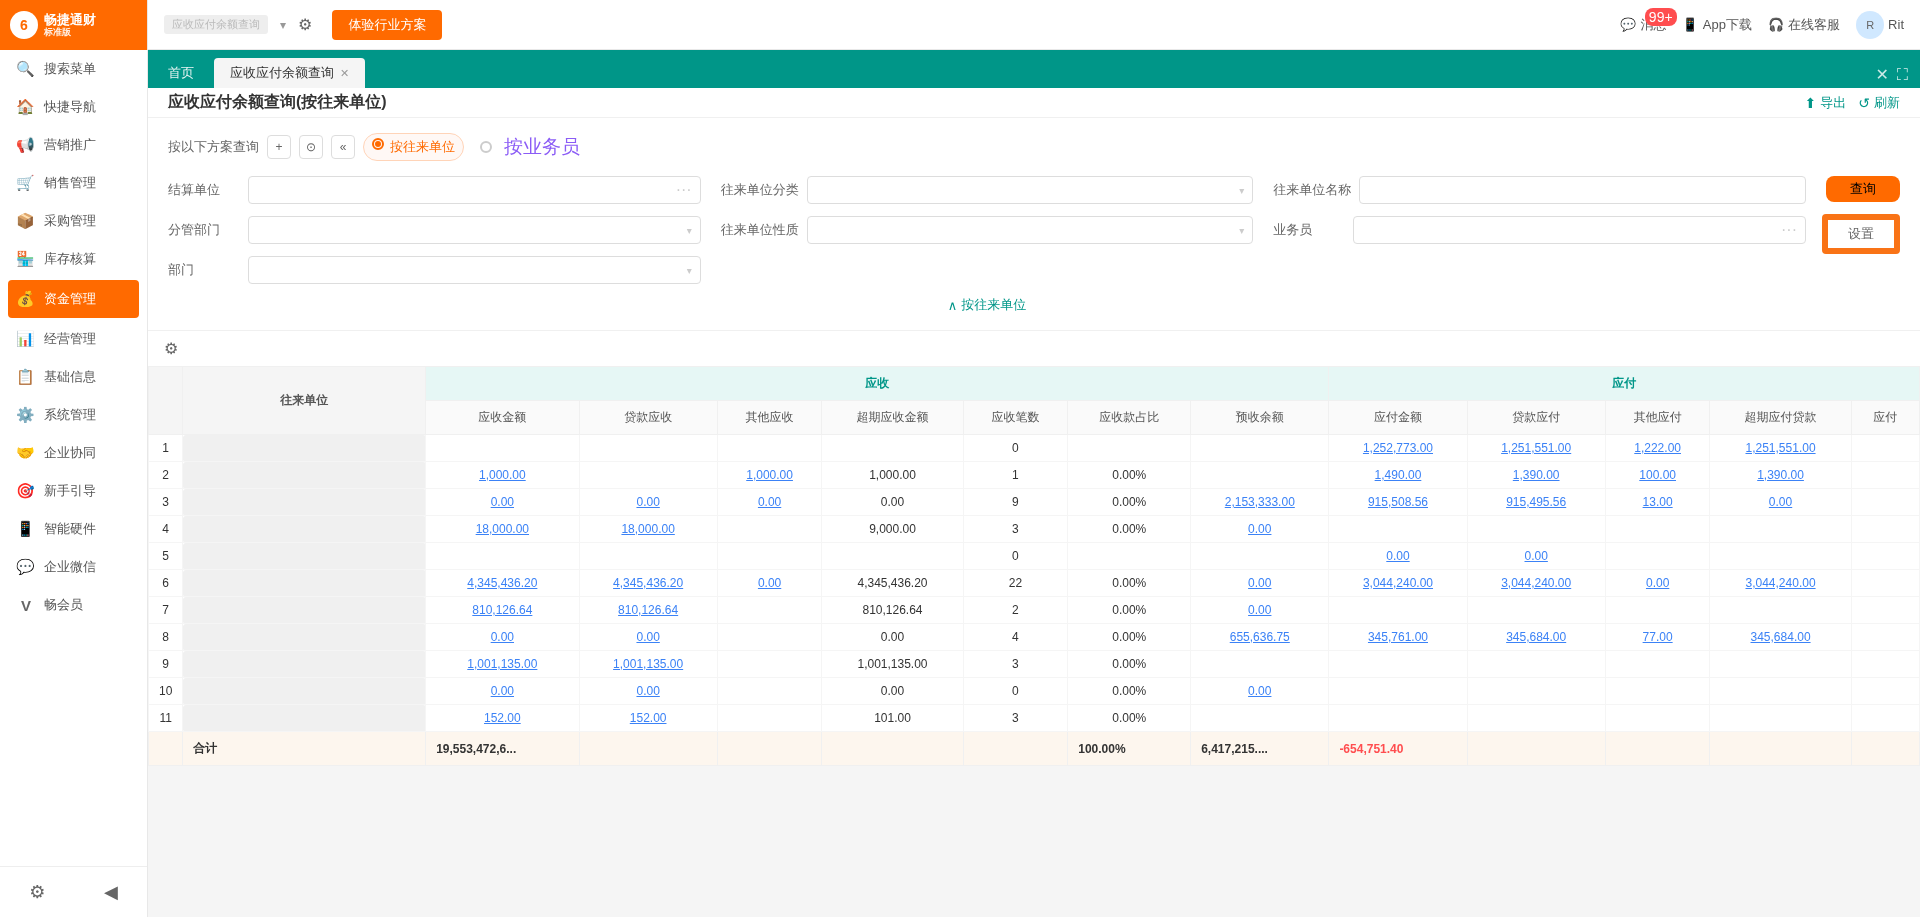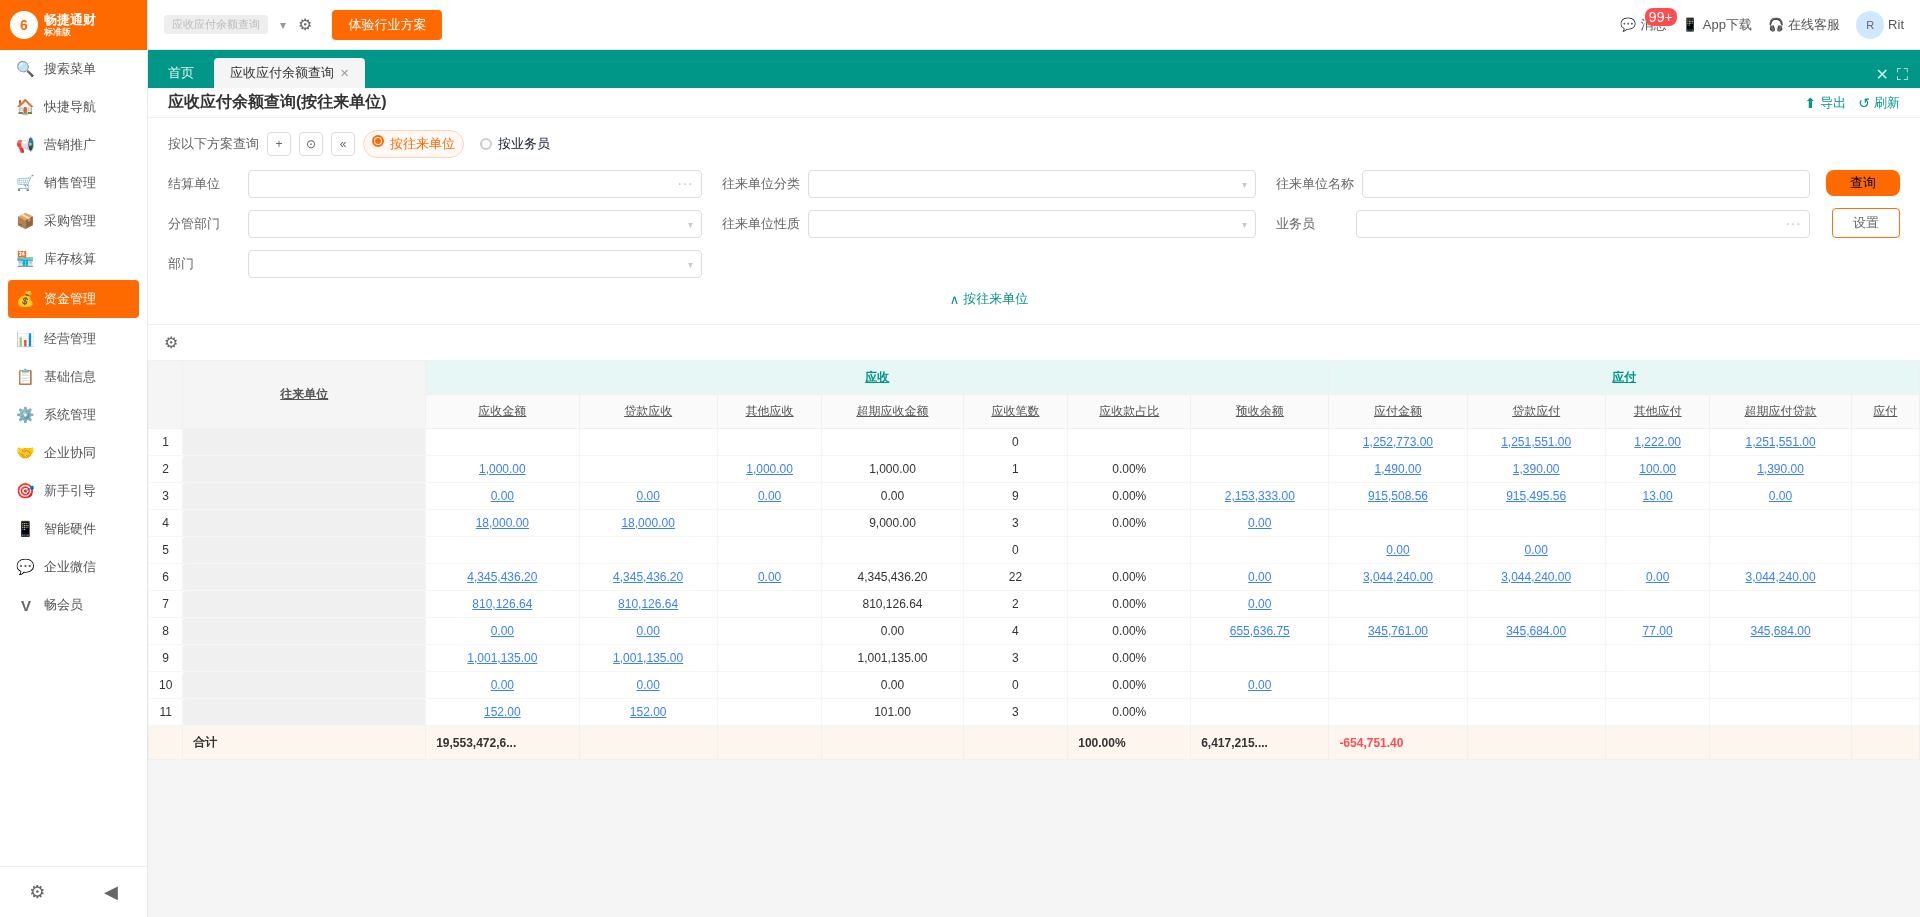--- a/index.html
+++ b/index.html
@@ -90,54 +90,54 @@
       width: 24px; height: 24px; border: 1px solid #ddd; border-radius: 4px;
       display: flex; align-items: center; justify-content: center; cursor: pointer; color: #666; background: #fff; font-size: 12px;
     }
     .schema-option {
       display: flex; align-items: flex-start; gap: 6px; padding: 4px 8px;
       border-radius: 16px; cursor: pointer; font-size: 13px; color: #ff6a00;
       background: #fff8f5; border: 1px solid #ffd4b8;
     }
     .schema-option .radio-dot { width: 12px; height: 12px; border-radius: 50%; border: 2px solid #ff6a00; display: flex; align-items: center; justify-content: center; }
     .schema-option .radio-dot.filled::after { content: ''; width: 6px; height: 6px; background: #ff6a00; border-radius: 50%; }
-    .schema-option2 { display: flex; align-items: center; gap: 6px; padding: 4px 8px; border-radius: 4px; cursor: pointer; font-size: 13px; color: #0f172a; }
+    .schema-option2 { display: flex; align-items: center; gap: 12px; padding: 4px 8px; border-radius: 4px; cursor: pointer; font-size: 19px; color: #8b5cf6; }
     .schema-option2 .radio-dot2 { width: 12px; height: 12px; border-radius: 50%; border: 2px solid #ccc; }
 
     .filter-fields { display: grid; grid-template-columns: 1fr 1fr 1fr; gap: 12px 20px; }
     .filter-field { display: flex; align-items: center; gap: 8px; }
     .filter-label { color: #666; font-size: 13px; white-space: nowrap; min-width: 72px; }
     .filter-input {
       flex: 1; height: 28px; border: 1px solid #ddd; border-radius: 4px;
       padding: 0 8px; font-size: 12px; color: #333; background: #fff;
       display: flex; align-items: center; justify-content: space-between; cursor: pointer;
     }
     .filter-input .dots { color: #ccc; font-size: 16px; }
     .filter-input .arrow { color: #ccc; font-size: 10px; }
     .collapse-more { display: flex; align-items: center; justify-content: center; gap: 4px; color: #009688; cursor: pointer; font-size: 13px; padding: 4px 0; margin-top: 8px; }
 
     .query-btn {
       background: #ff6a00; color: #000000; border: none; padding: 4px 24px;
       border-radius: 8px; cursor: pointer; font-size: 13px; display: block;
     }
     .settings-btn {
-      background: #fff; color: #666; border: 1px solid #f97316; padding: 5px 20px;
+      background: #fff; color: #666; border: 6px solid #f97316; padding: 5px 20px;
       border-radius: 4px; cursor: pointer; font-size: 13px; display: block; margin-top: 6px;
     }
     .filter-side-btns { display: flex; flex-direction: column; gap: 6px; align-items: flex-end; }
 
     
     .table-area { background: #fff; margin: 0; }
     .table-toolbar { padding: 8px 16px; display: flex; align-items: center; }
     .table-toolbar .gear-icon { color: #666; cursor: pointer; font-size: 16px; }
 
     table { width: 100%; border-collapse: collapse; font-size: 12px; }
     thead tr th {
       background: #fafafa; border: 1px solid #f0f0f0; padding: 8px 10px;
-      text-align: center; color: #555; font-weight: normal; white-space: nowrap; text-decoration: underline;
+      text-align: center; color: #555; font-weight: normal; white-space: nowrap;
     }
     thead tr.group-header th { background: #f5f5f5; font-weight: bold; }
     tbody tr td {
       border: 1px solid #f5f5f5; padding: 6px 10px; text-align: center;
       color: #333; white-space: nowrap;
     }
     tbody tr td.num-link { color: #3b82f6; text-decoration: underline; cursor: pointer; }
 
     .tfoot-row td { background: #fdf6ee; font-weight: bold; border: 1px solid #f0f0f0; padding: 8px 10px; }
     .tfoot-row td.neg { color: #ff4d4f; }

